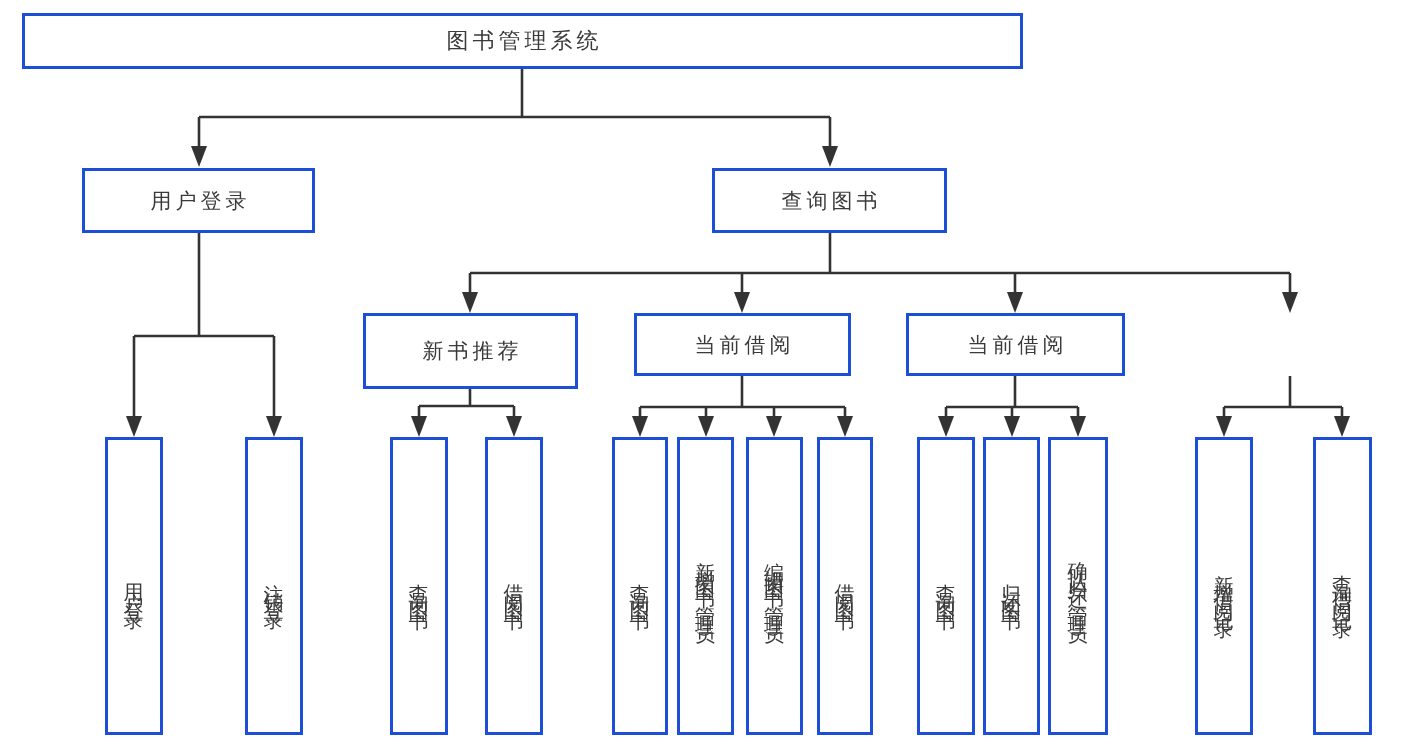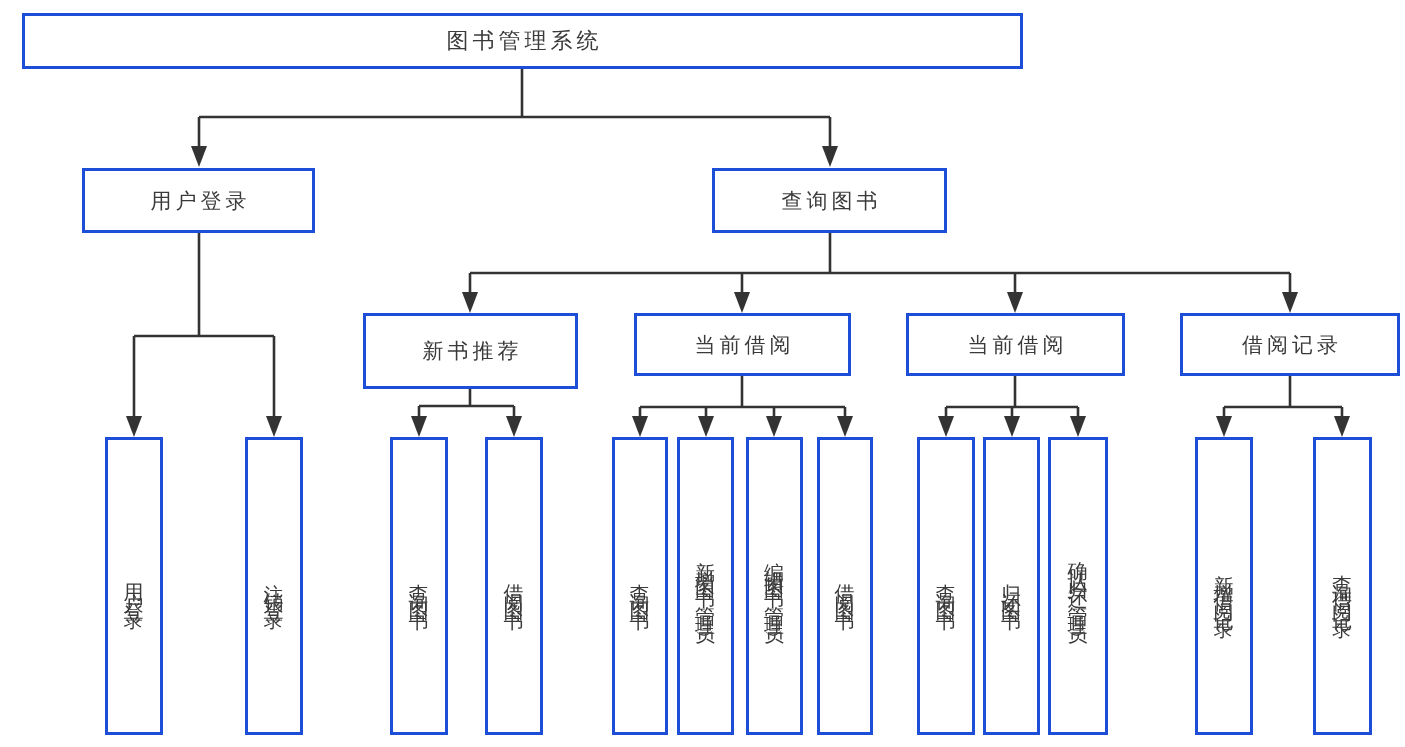--- a/index.html
+++ b/index.html
@@ -134,21 +134,20 @@
   </svg>
 
   <div class="node root-node" style="left:22px; top:13px; width:1001px; height:56px;">图书管理系统</div>
 
   <div class="node h-node" style="left:82px; top:168px; width:233px; height:65px;">用户登录</div>
   <div class="node h-node" style="left:712px; top:168px; width:235px; height:65px;">查询图书</div>
 
   <div class="node h-node" style="left:363px; top:313px; width:215px; height:76px;">新书推荐</div>
   <div class="node h-node" style="left:634px; top:313px; width:217px; height:63px;">当前借阅</div>
   <div class="node h-node" style="left:906px; top:313px; width:219px; height:63px;">当前借阅</div>
-  <div class="node h-node" style="left:1180px; top:313px; width:220px; height:63px;">借阅记录</div>
 
   <div class="node leaf-node" style="left:105px; top:437px; width:58px; height:298px;">用户登录</div>
   <div class="node leaf-node" style="left:245px; top:437px; width:58px; height:298px;">注销登录</div>
 
   <div class="node leaf-node" style="left:390px; top:437px; width:58px; height:298px;">查询图书</div>
   <div class="node leaf-node" style="left:485px; top:437px; width:58px; height:298px;">借阅图书</div>
 
   <div class="node leaf-node" style="left:612px; top:437px; width:56px; height:298px;">查询图书</div>
   <div class="node leaf-node" style="left:677px; top:437px; width:57px; height:298px;">新增图书（管理员）</div>
   <div class="node leaf-node" style="left:746px; top:437px; width:57px; height:298px;">编辑图书（管理员）</div>

